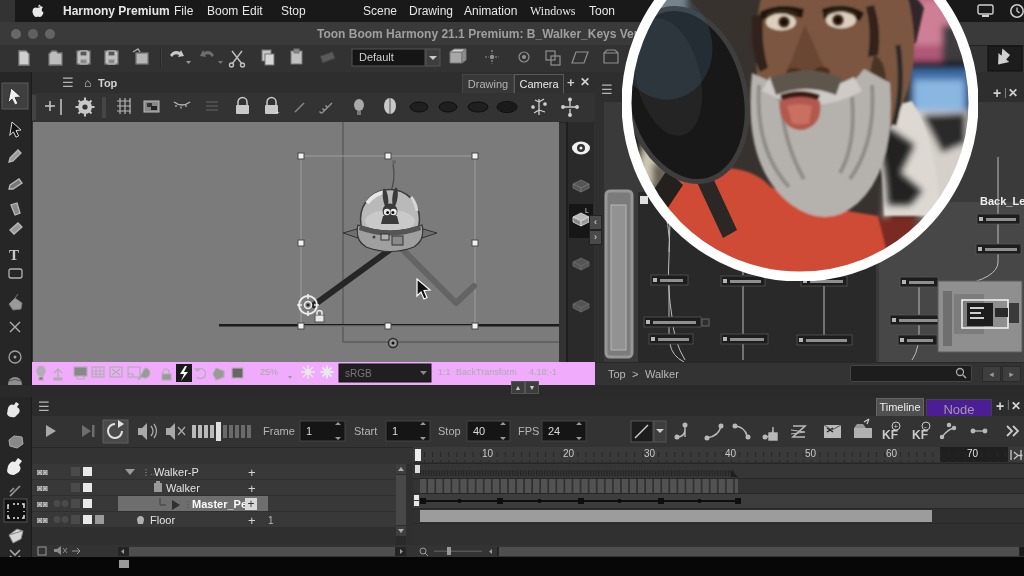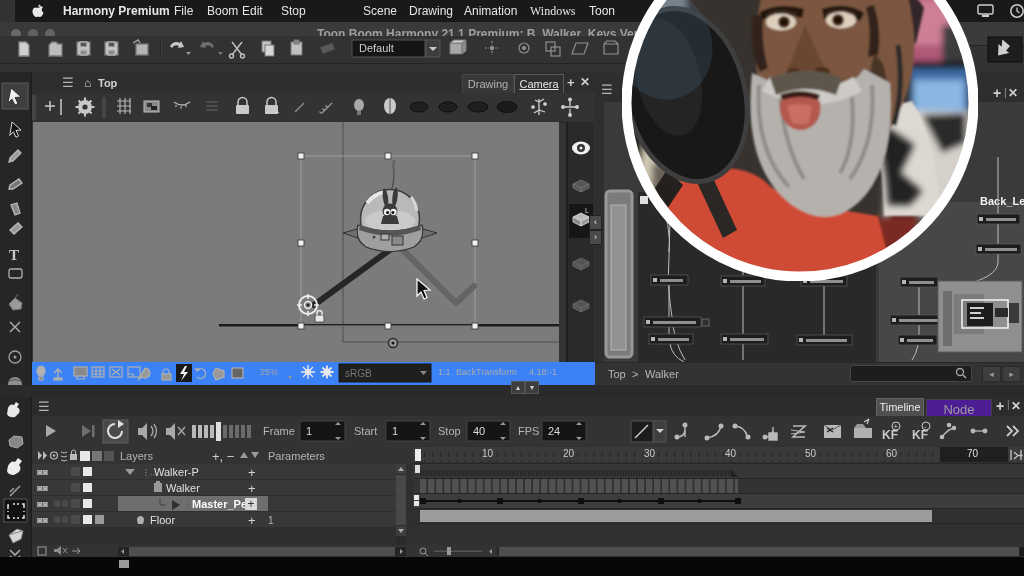--- a/index.html
+++ b/index.html
@@ -33,21 +33,21 @@
   </svg>
 </div>
 
 <div class="abs" style="left:0;top:22px;width:1024px;height:23px;background:#3a3a3a;border-bottom:1px solid #222;">
   <span class="abs" style="left:11px;top:7px;width:10px;height:10px;border-radius:50%;background:#686868;"></span>
   <span class="abs" style="left:28px;top:7px;width:10px;height:10px;border-radius:50%;background:#606060;"></span>
   <span class="abs" style="left:45px;top:7px;width:10px;height:10px;border-radius:50%;background:#646464;"></span>
   <span class="abs" style="left:317px;top:5px;font-size:12px;font-weight:bold;color:#9f9f9f;">Toon Boom Harmony 21.1 Premium: B_Walker_Keys Version:</span>
 </div>
 
-<div class="abs" id="maintoolbar" style="left:0;top:36px;width:948px;height:27px;background:#323232;border-bottom:1px solid #242424;">
+<div class="abs" id="maintoolbar" style="left:0;top:45px;width:948px;height:27px;background:#323232;border-bottom:1px solid #242424;">
 <svg width="1024" height="27" style="position:absolute;left:0;top:0;">
   <g fill="none" stroke="#b9b9b9" stroke-width="1.3">
     <path d="M19 6 h7 l3 3 v11 h-10 z" fill="#cfcfcf" stroke="#888"></path>
     <path d="M49 9 l3 -3 h4 l2 2 h4 v12 h-13 z" fill="#bdbdbd" stroke="#777"></path>
     <rect x="77" y="6" width="13" height="13" fill="#c4c4c4" stroke="#777"></rect>
           <rect x="80" y="6" width="7" height="5" fill="#555"></rect>
           <rect x="80" y="14" width="7" height="5" fill="#8a8a8a"></rect>
     <rect x="105" y="6" width="13" height="13" fill="#c4c4c4" stroke="#777"></rect>
           <rect x="108" y="6" width="7" height="5" fill="#555"></rect>
           <rect x="108" y="14" width="7" height="5" fill="#8a8a8a"></rect>
@@ -128,21 +128,21 @@
 </svg>
 </div>
 
 <div class="abs" id="campanel" style="left:32px;top:72px;width:563px;height:313px;background:#333;">
 
   <div class="abs" style="left:0;top:0;width:563px;height:21px;background:#2e2e2e;border-bottom:1px solid #242424;">
     <span class="abs ic" style="left:30px;top:4px;">☰</span>
     <span class="abs" style="left:52px;top:4px;color:#cfcfcf;font-size:12px;">⌂</span>
     <span class="abs" style="left:66px;top:5px;color:#d2d2d2;font-size:11px;font-weight:bold;">Top</span>
     <span class="abs" style="left:430px;top:2px;width:50px;height:18px;background:#383838;border:1px solid #454545;color:#b2b2b2;font-size:11px;text-align:center;padding-top:3px;">Drawing</span>
-    <span class="abs" style="left:482px;top:2px;width:48px;height:18px;background:#303030;border:1px solid #5a5a5a;color:#e8e8e8;font-size:11px;text-align:center;padding-top:3px;text-decoration:underline;">Camera</span>
+    <span class="abs" style="left:482px;top:2px;width:48px;height:18px;background:#303030;border:1px solid #5a5a5a;color:#e8e8e8;font-size:11px;text-align:center;padding-top:3px;">Camera</span>
     <span class="abs" style="left:535px;top:3px;color:#d0d0d0;font-size:13px;font-weight:bold;">+</span>
     <span class="abs" style="left:548px;top:3px;color:#d0d0d0;font-size:12px;font-weight:bold;">✕</span>
   </div>
 
   <div class="abs" id="camtoolbar" style="left:0;top:21px;width:563px;height:29px;background:#333;border-bottom:1px solid #262626;">
   <svg width="563" height="29" style="position:absolute;left:0;top:0;">
     <rect x="0" y="2" width="4" height="25" fill="#444"></rect>
     <path d="M18 8 v10 M13 13 h10 M29 6 v16" stroke="#c9c9c9" stroke-width="1.5"></path>
     <g fill="#c9c9c9">
             <circle cx="53" cy="14" r="7"></circle>
@@ -286,21 +286,21 @@
       <path d="M5 140 l8 -4 l8 4 l-8 4 z"></path>
             <path d="M5 140 v4 l8 4 v-4 z"></path>
             <path d="M21 140 v4 l-8 4 v-4 z"></path>
       <path d="M5 182 l8 -4 l8 4 l-8 4 z"></path>
             <path d="M5 182 v4 l8 4 v-4 z"></path>
             <path d="M21 182 v4 l-8 4 v-4 z"></path>
     </g>
   </svg>
   </div>
 
-  <div class="abs" id="camstatus" style="left:0;top:290px;width:563px;height:23px;background:#3b82f6;">
+  <div class="abs" id="camstatus" style="left:0;top:290px;width:563px;height:23px;background:#f0abfc;">
   <svg width="563" height="23" style="position:absolute;left:0;top:0;">
     <g stroke="#b0b0b0" stroke-width="1.2" fill="none">
       <ellipse cx="9" cy="9" rx="4" ry="5" fill="#b0b0b0"></ellipse>
             <rect x="7" y="15" width="4" height="3" fill="#777"></rect>
       <path d="M26 16 v-9 m-4 4 l4 -4 l4 4" stroke-width="1.4"></path>
             <rect x="22" y="16" width="8" height="2" fill="#b0b0b0"></rect>
       <rect x="42" y="5" width="13" height="9" fill="#888"></rect>
             <path d="M45 14 v3 h7 v-3"></path>
       <rect x="60" y="5" width="12" height="10"></rect>
             <path d="M64 5 v10 M68 5 v10 M60 9 h12 M60 12 h12"></path>
@@ -577,38 +577,20 @@
           </g>
     <g stroke="#b9b9b9" stroke-width="1.3" fill="#b9b9b9">
             <circle cx="941" cy="15" r="1.8"></circle>
             <circle cx="953" cy="15" r="1.8"></circle>
             <path d="M943 15 h8" fill="none"></path>
           </g>
     <path d="M975 10 l5 5 l-5 5 M981 10 l5 5 l-5 5" stroke="#c9c9c9" stroke-width="1.8" fill="none"></path>
   </svg>
   </div>
 
-  <div class="abs" style="left:0;top:50px;width:381px;height:17px;background:#333;border-bottom:1px solid #262626;">
-    <svg width="381" height="17" style="position:absolute;left:0;top:0;">
-      <path d="M6 4 l4 4.5 l-4 4.5 z M11 4 l4 4.5 l-4 4.5 z" fill="#b9b9b9"></path>
-      <circle cx="22" cy="8.5" r="3.5" fill="none" stroke="#b9b9b9" stroke-width="1.2"></circle>
-          <circle cx="22" cy="8.5" r="1.2" fill="#b9b9b9"></circle>
-      <path d="M29 5 q3 2 6 0 m-6 4 q3 2 6 0 m-6 4 q3 2 6 0" stroke="#b9b9b9" fill="none"></path>
-      <rect x="38" y="7" width="7" height="6" fill="#b9b9b9"></rect>
-          <path d="M39.5 7 v-2 a2 2 0 0 1 4 0 v2" fill="none" stroke="#b9b9b9"></path>
-      <rect x="48" y="4" width="10" height="10" fill="#e8e8e8"></rect>
-      <rect x="60" y="4" width="10" height="10" fill="#777"></rect>
-      <rect x="72" y="4" width="10" height="10" fill="#555"></rect>
-      <text x="88" y="13" font-size="11" fill="#b5b5b5" font-family="Liberation Sans">Layers</text>
-      <text x="180" y="14" font-size="13" fill="#cfcfcf" font-family="Liberation Sans">+, −</text>
-      <path d="M208 11 l4 -6 l4 6 z" fill="#999"></path>
-          <path d="M219 5 l4 6 l4 -6 z" fill="#999"></path>
-      <text x="236" y="13" font-size="11" fill="#b5b5b5" font-family="Liberation Sans">Parameters</text>
-    </svg>
-  </div>
 
   <div class="abs" id="rows" style="left:0;top:67px;width:381px;height:81px;background:#2f2f2f;">
   <svg width="381" height="81" style="position:absolute;left:0;top:0;">
     <rect x="0" y="0" width="364" height="15" fill="#383838"></rect>
     <rect x="0" y="16" width="364" height="15" fill="#383838"></rect>
     <rect x="0" y="32" width="364" height="15" fill="#383838"></rect>
     <rect x="0" y="48" width="364" height="15" fill="#383838"></rect>
     <rect x="86" y="32" width="150" height="15" fill="#6e6e6e"></rect>
 
     <g font-family="Liberation Sans" font-size="9" fill="#c2c2c2" font-weight="bold">

